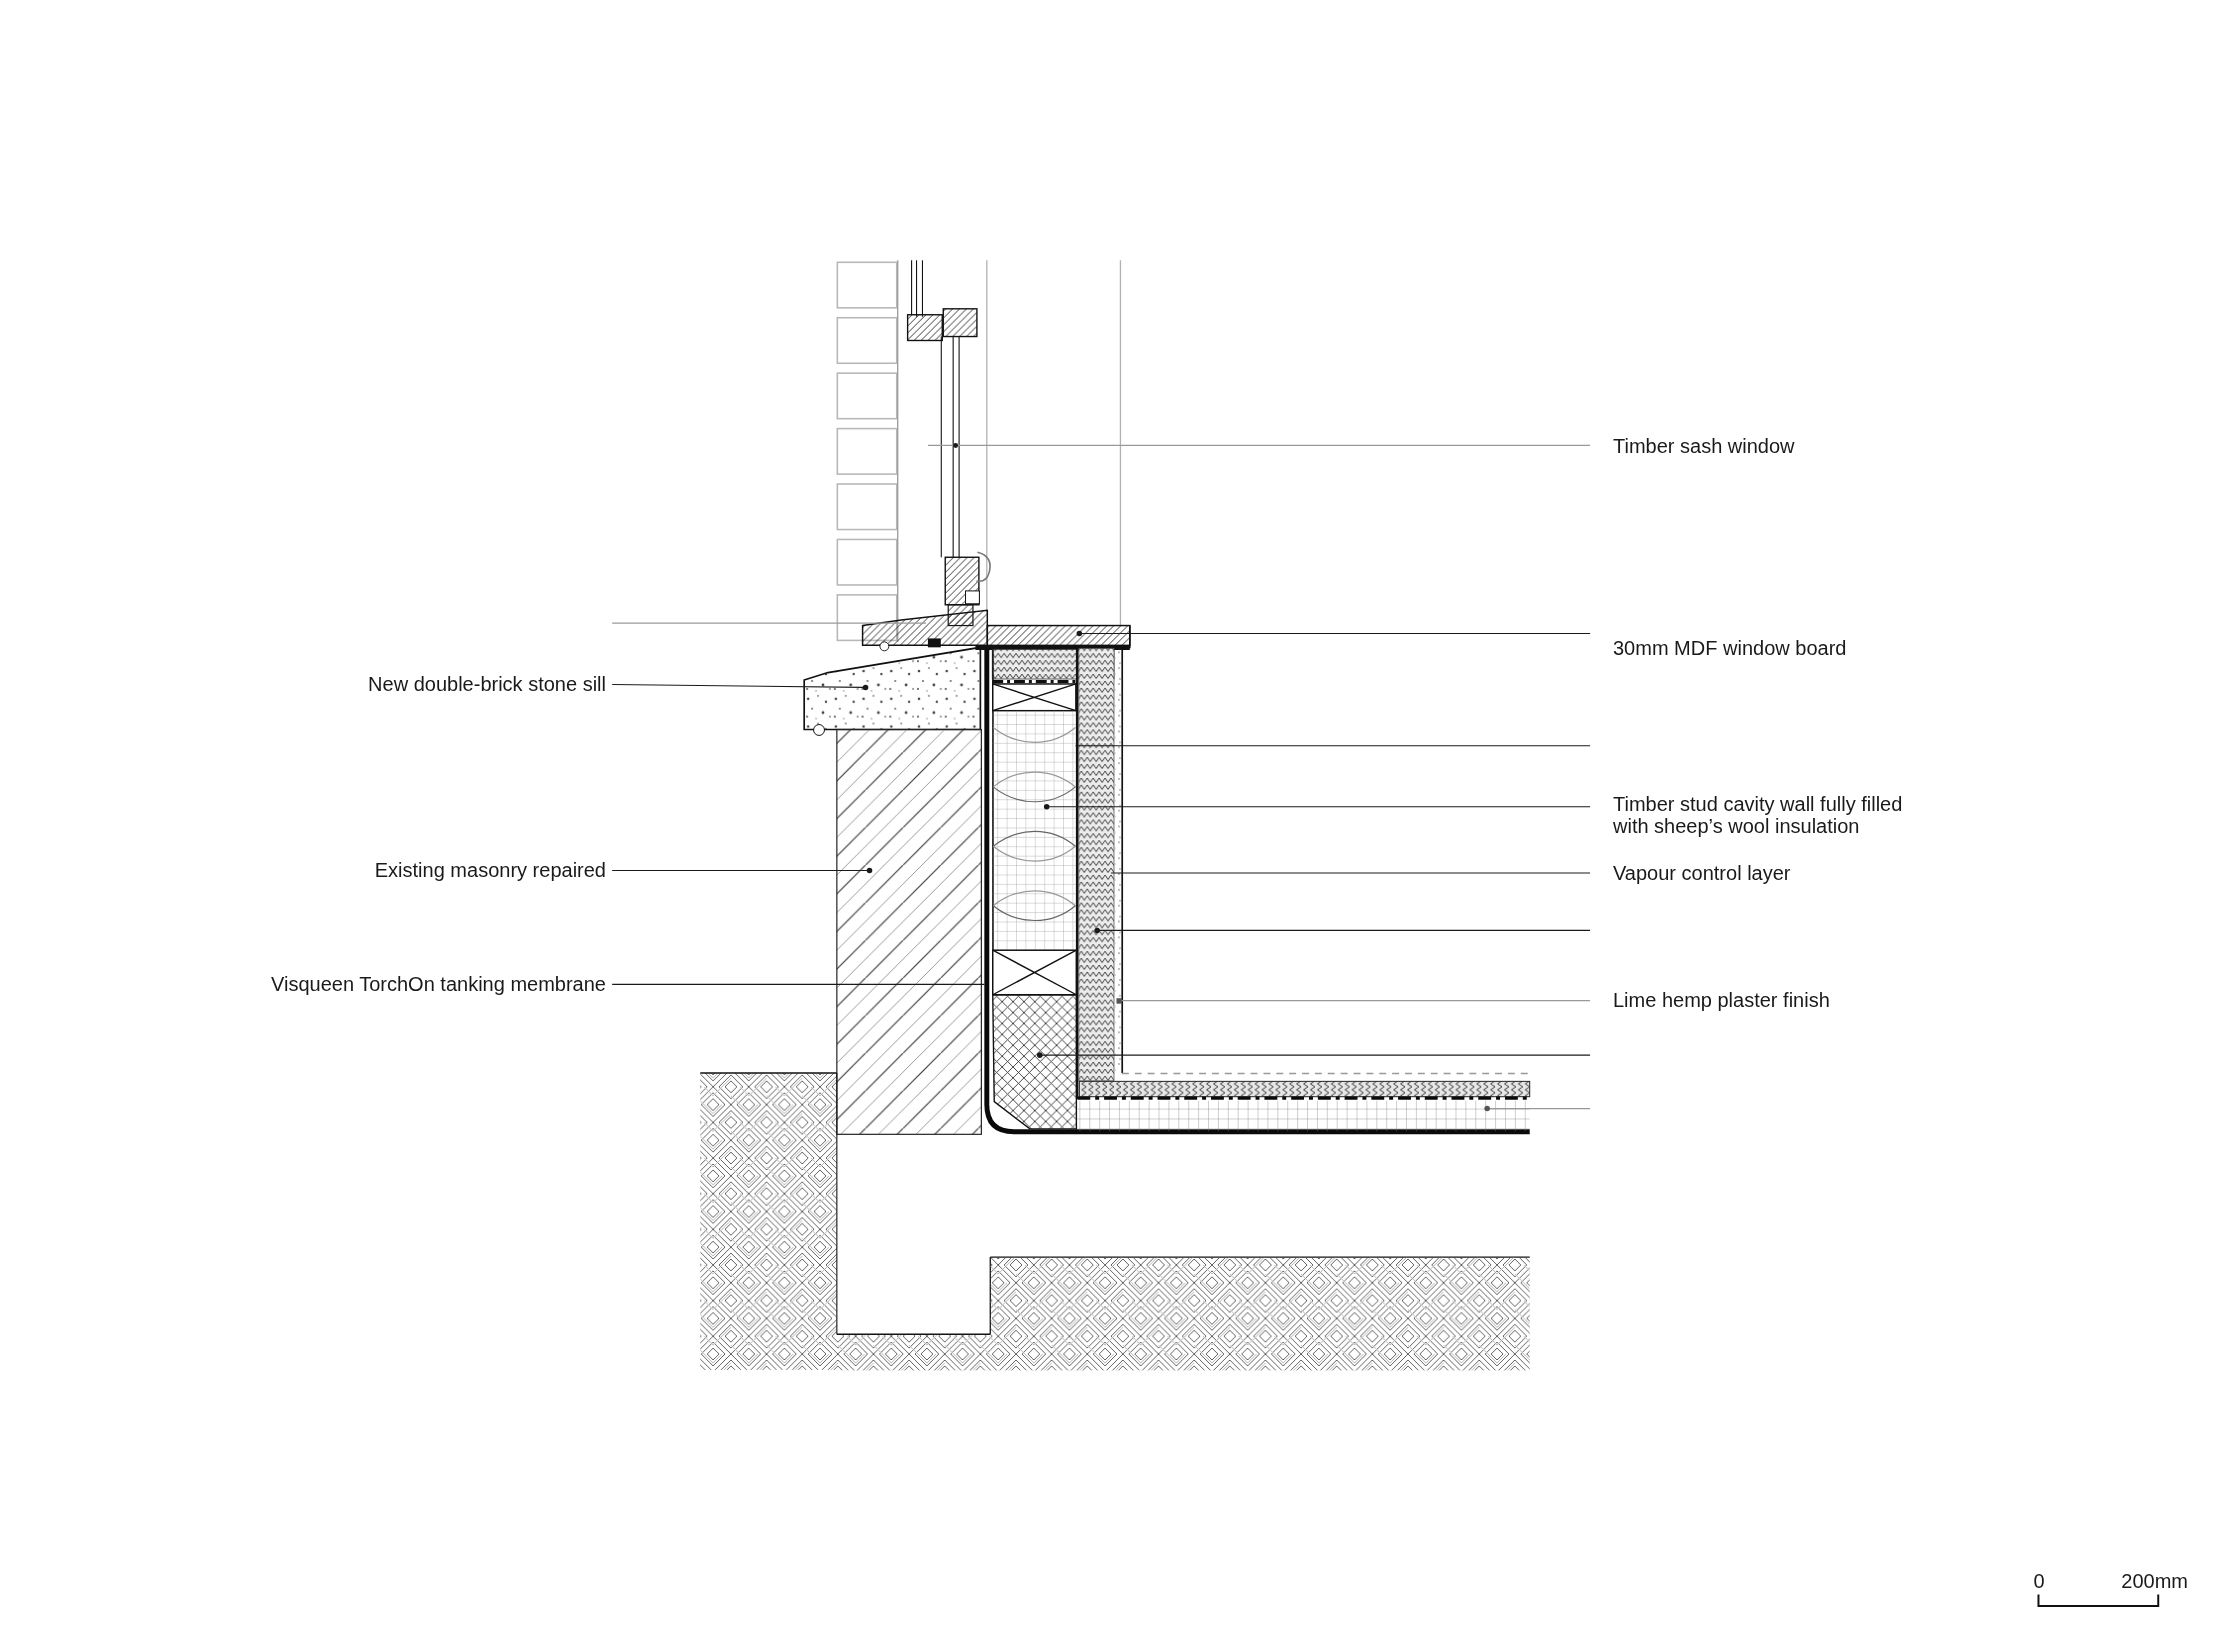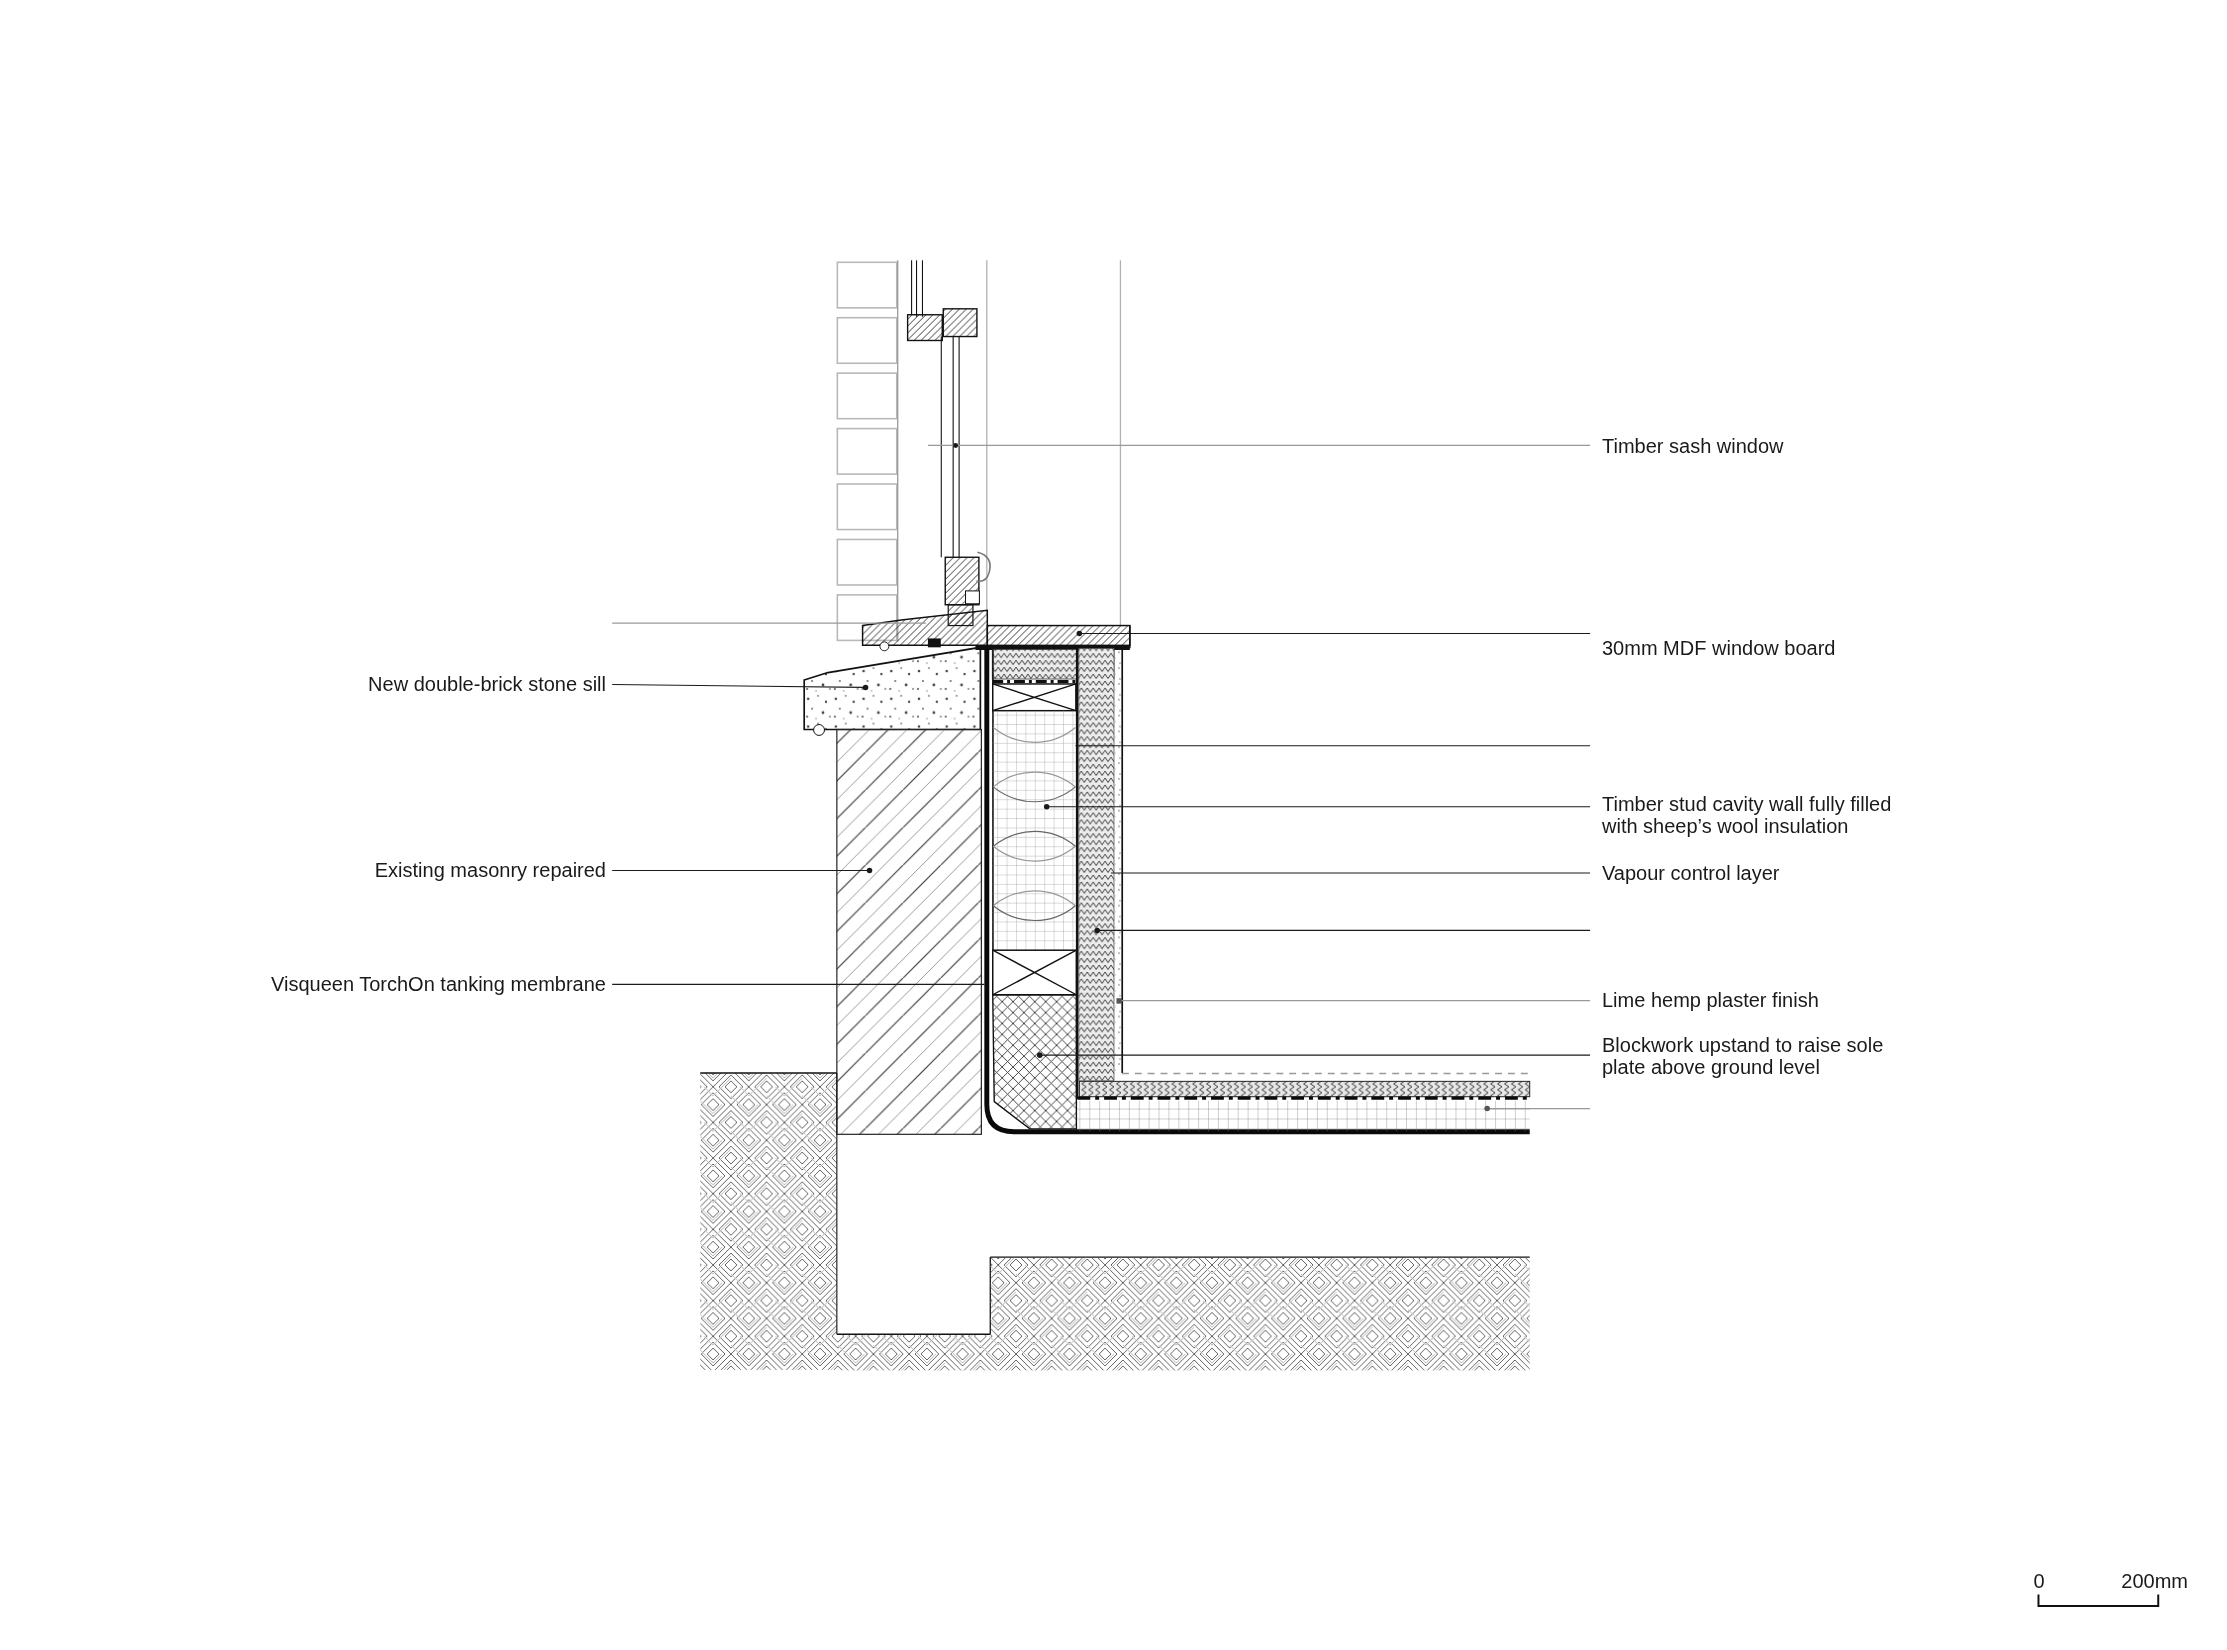--- a/index.html
+++ b/index.html
@@ -1,21 +1,21 @@
 <!DOCTYPE html>
 <html><head>
 <meta charset="utf-8">
 <style>
   html,body{margin:0;padding:0;background:#ffffff;}
   #page{position:relative;width:2228px;height:1650px;background:#ffffff;overflow:hidden;
         font-family:"Liberation Sans",sans-serif;color:#1a1a1a;}
   #drawing-svg{position:absolute;left:0;top:0;}
   .lbl{position:absolute;font-size:20px;line-height:22px;white-space:pre-line;color:#1a1a1a;}
   .lbl.left{text-align:right;width:426px;}
-  .lbl.right{text-align:left;width:535px;}
+  .lbl.right{text-align:left;width:535px;margin-left:11px;}
   #page-title{position:absolute;left:44px;top:20px;font-size:38px;line-height:44px;color:#111;}
   .scale-txt{position:absolute;font-size:20px;color:#1a1a1a;}
 </style>
 </head>
 <body>
 
 <div id="page">
 
 
   <svg id="drawing-svg" width="2228" height="1650" viewBox="0 0 2250 1667" xmlns="http://www.w3.org/2000/svg">
@@ -203,20 +203,18 @@
   <div class="lbl left" style="left:180px;top:673px;">New double-brick stone sill</div>
   <div class="lbl left" style="left:180px;top:859px;">Existing masonry repaired</div>
   <div class="lbl left" style="left:180px;top:973px;">Visqueen TorchOn tanking membrane</div>
 
   <div class="lbl right" style="left:1602px;top:435px;">Timber sash window</div>
   <div class="lbl right" style="left:1602px;top:637px;">30mm MDF window board</div>
   <div class="lbl right" style="left:1602px;top:793px;">Timber stud cavity wall fully filled
 with sheep’s wool insulation</div>
   <div class="lbl right" style="left:1602px;top:862px;">Vapour control layer</div>
   <div class="lbl right" style="left:1602px;top:989px;">Lime hemp plaster finish</div>
-  <div class="lbl right" style="left:1602px;top:1034px;">Blockwork upstand to raise sole
-plate above ground level</div>
 
   <div class="scale-txt" style="left:2023px;top:1570px;width:32px;text-align:center;">0</div>
   <div class="scale-txt" style="left:2097px;top:1570px;width:91px;text-align:right;">200mm</div>
 
 </div>
 
 
 </body></html>

